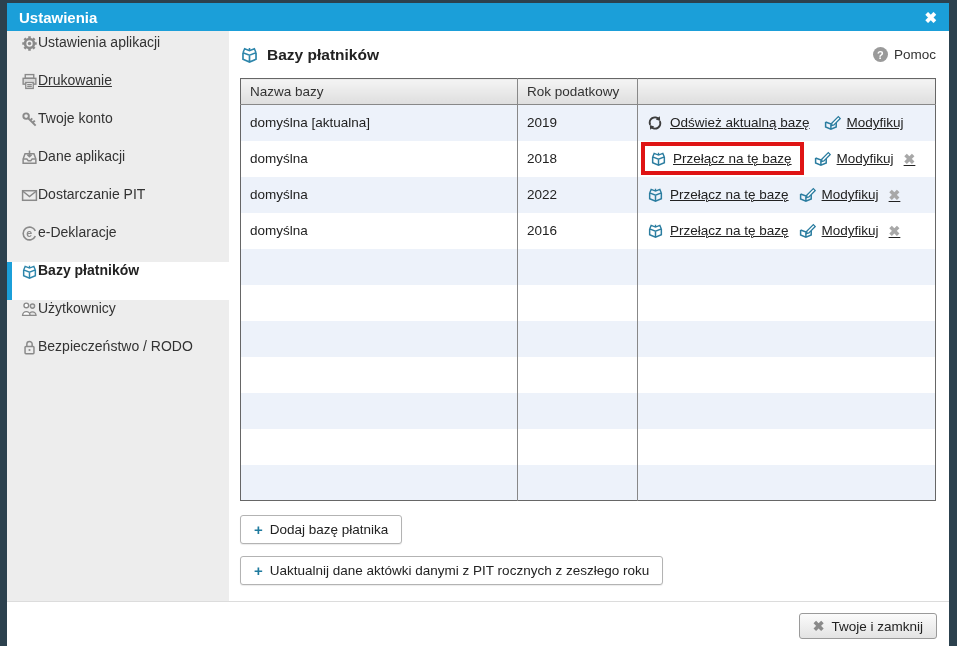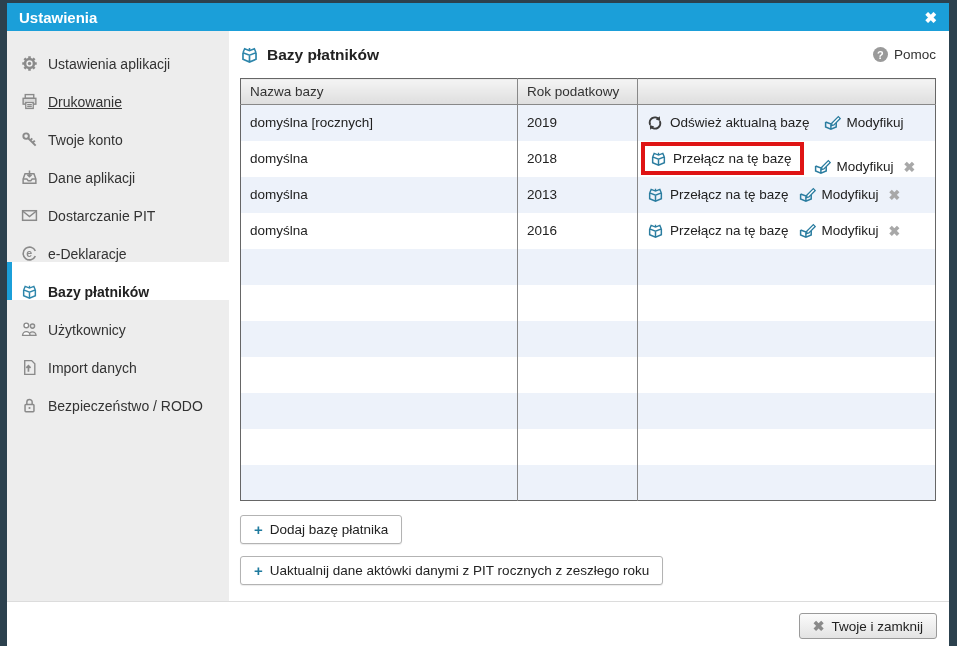--- a/index.html
+++ b/index.html
@@ -11,21 +11,21 @@
 
   .titlebar { height:28px; background:#1b9fd9; color:#fff; display:flex;
               align-items:center; padding:0 12px; flex:0 0 auto;justify-content:flex-end; }
   .titlebar .title { font-size:15px; font-weight:bold; }
   .titlebar .close-x { margin-left:auto; font-size:15px; font-weight:bold;
                        cursor:pointer; line-height:1; }
 
   .body { flex:0 0 570px; display:flex; overflow:hidden; }
 
   .sidebar { width:222px; background:#ededed; padding-top:3px; flex:0 0 auto; }
-  .side-item { height:38px; display:flex; align-items:flex-end; gap:10px;
+  .side-item { height:38px; display:flex; align-items:flex-start; 
                padding-left:13px; font-size:14px; color:#333; cursor:pointer; }
   .side-item .ic { width:18px; height:18px; flex:0 0 auto; display:flex;
                    align-items:center; justify-content:center; }
   .side-item.active { background:#fff; border-left:5px solid #1b9fd9;
                       padding-left:8px; font-weight:bold; color:#222; }
   .side-item.underlined .lbl { text-decoration:underline; }
 
   .content { flex:1; background:#fff; padding:14px 13px 0 11px; overflow:hidden; }
   .content-header { display:flex; align-items:center; margin-bottom:14px; }
   .content-header h2 { font-size:15.5px; color:#222; margin-left:8px; }
@@ -38,21 +38,21 @@
   table.db { width:100%; border-collapse:collapse; border:1px solid #666;
              table-layout:fixed; }
   table.db th { background:linear-gradient(#f4f4f4,#dedede); font-weight:normal;
                 text-align:left; font-size:13.5px; color:#333; padding:5px 9px;
                 border-bottom:1px solid #888; border-right:1px solid #888; height:25px;margin-left:40px; }
   table.db th:last-child, table.db td:last-child { border-right:none; }
   table.db td { height:36px; font-size:13.5px; color:#222; padding:0 9px;
                 border-right:1px solid #888; }
   tr.alt td { background:#edf2fa; }
 
-  .actions { display:flex; align-items:flex-end; gap:14px; }
+  .actions { display:flex; align-items:center; gap:14px;text-decoration:underline; }
   .act { display:inline-flex; align-items:center; gap:6px; cursor:pointer;
          color:#222; white-space:nowrap; }
   .act .ic { width:17px; height:17px; display:flex; align-items:center; }
   .del { color:#a8a8a8; font-size:14px; font-weight:bold; cursor:pointer; }
   .hl { border:4px solid #df1414; padding:4px 8px 4px 5px; margin-left:-6px; }
 
   .btn-row { margin-top:14px; }
   button.flat { display:flex; align-items:center; gap:7px; background:#fff;
                 border:1px solid #b3b3b3; border-radius:3px; padding:5px 13px;
                 font-size:13.5px; color:#222; font-family:inherit; cursor:pointer;
@@ -209,28 +209,20 @@
         <span class="ic">
             <svg class="icon" width="17" height="17" viewBox="0 0 16 16">
               <use href="#i-users"></use>
             </svg>
           </span>
         <span class="lbl">Użytkownicy</span>
       </div>
       <div class="side-item">
         <span class="ic">
             <svg class="icon" width="17" height="17" viewBox="0 0 16 16">
-              <use href="#i-import"></use>
-            </svg>
-          </span>
-        <span class="lbl">Import danych</span>
-      </div>
-      <div class="side-item">
-        <span class="ic">
-            <svg class="icon" width="17" height="17" viewBox="0 0 16 16">
               <use href="#i-lock"></use>
             </svg>
           </span>
         <span class="lbl">Bezpieczeństwo / RODO</span>
       </div>
     </div>
 
     <div class="content">
 
       <div class="content-header">
@@ -254,21 +246,21 @@
           </colgroup>
         <thead>
           <tr>
             <th>Nazwa bazy</th>
             <th>Rok podatkowy</th>
             <th></th>
           </tr>
         </thead>
         <tbody>
           <tr class="alt">
-            <td>domyślna [rocznych]</td>
+            <td>domyślna [aktualna]</td>
             <td>2019</td>
             <td>
               <div class="actions">
                 <span class="act">
                   <span class="ic">
                       <svg class="icon" width="16" height="16" viewBox="0 0 16 16">
                         <use href="#i-refresh"></use>
                       </svg>
                     </span>
                   <span>Odśwież aktualną bazę</span>
@@ -304,21 +296,21 @@
                       </svg>
                     </span>
                   <span>Modyfikuj</span>
                 </span>
                 <span class="del">✖</span>
               </div>
             </td>
           </tr>
           <tr class="alt">
             <td>domyślna</td>
-            <td>2013</td>
+            <td>2022</td>
             <td>
               <div class="actions" style="gap:10px;">
                 <span class="act">
                   <span class="ic">
                       <svg class="icon" width="17" height="17" viewBox="0 0 16 16" stroke="#2b7da0">
                         <use href="#i-box"></use>
                       </svg>
                     </span>
                   <span>Przełącz na tę bazę</span>
                 </span>

